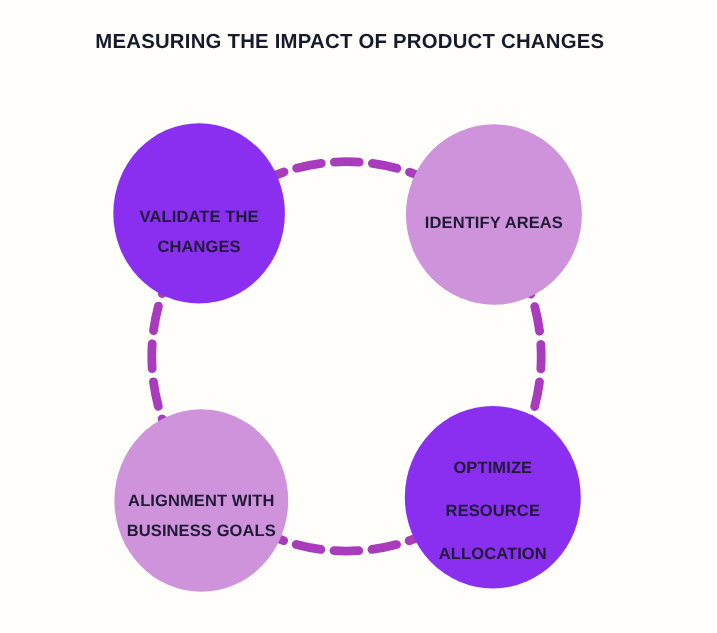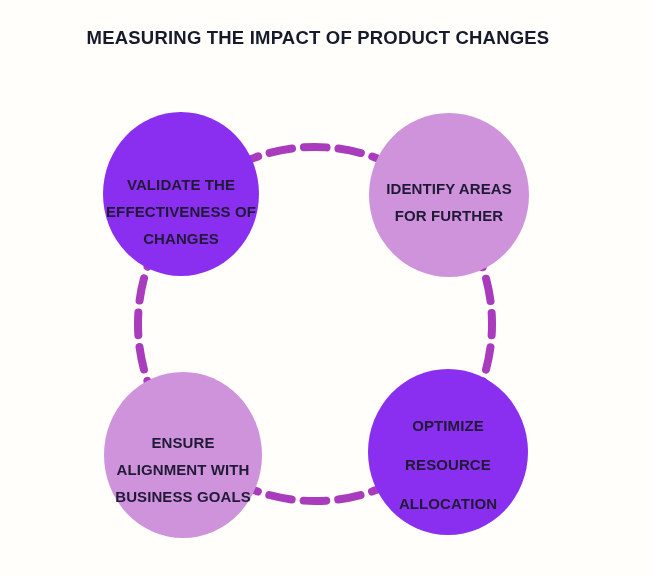--- a/index.html
+++ b/index.html
@@ -74,31 +74,28 @@
     <circle cx="315" cy="324" r="177" fill="none" stroke-width="8" stroke-linecap="round" stroke-dasharray="22.75 12" stroke-dashoffset="11.375" stroke="#a93bbd"></circle>
 
     <ellipse cx="181" cy="194" rx="78" ry="82" fill="#8a2ff0"></ellipse>
     <ellipse cx="449" cy="195" rx="80" ry="82" fill="#cf93dc"></ellipse>
     <ellipse cx="183" cy="455" rx="79" ry="83" fill="#cf93dc"></ellipse>
     <ellipse cx="448" cy="452" rx="80" ry="83" fill="#8a2ff0"></ellipse>
   </svg>
 
   <div class="node-label label-validate">
     <div>VALIDATE THE</div>
-    <div>EFFECTIVENESS OF</div>
     <div>CHANGES</div>
   </div>
 
   <div class="node-label label-identify">
     <div>IDENTIFY AREAS</div>
-    <div>FOR FURTHER</div>
   </div>
 
   <div class="node-label label-ensure">
-    <div>ENSURE</div>
     <div>ALIGNMENT WITH</div>
     <div>BUSINESS GOALS</div>
   </div>
 
   <div class="node-label label-optimize">
     <div>OPTIMIZE</div>
     <div>RESOURCE</div>
     <div>ALLOCATION</div>
   </div>
 

